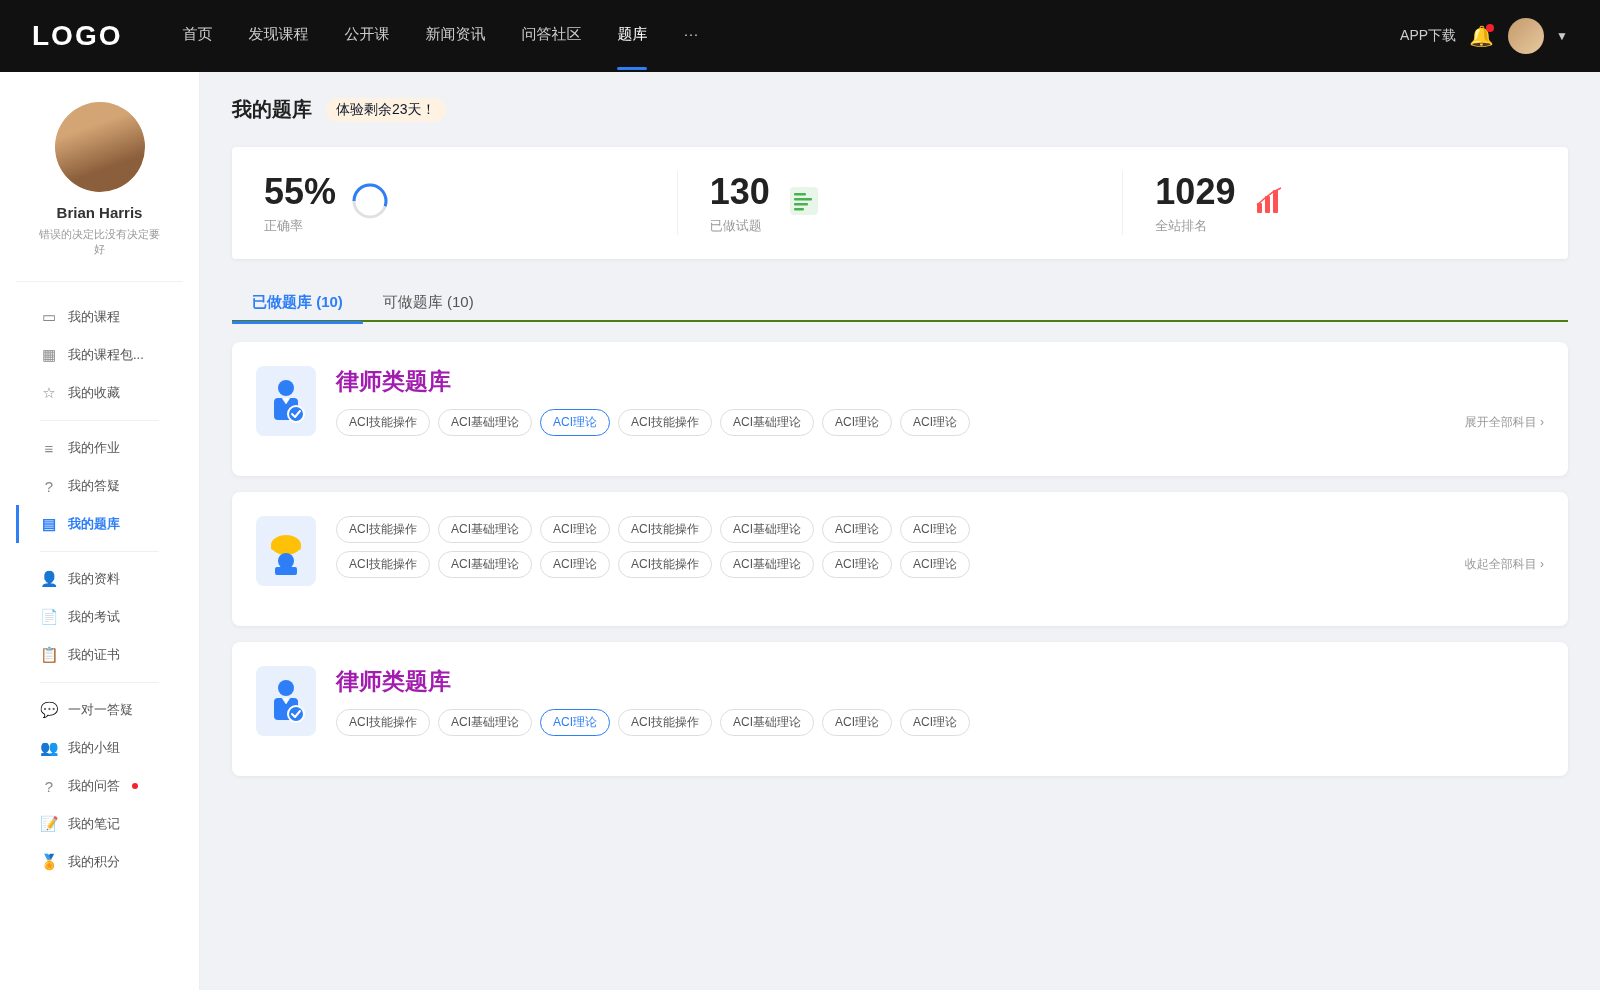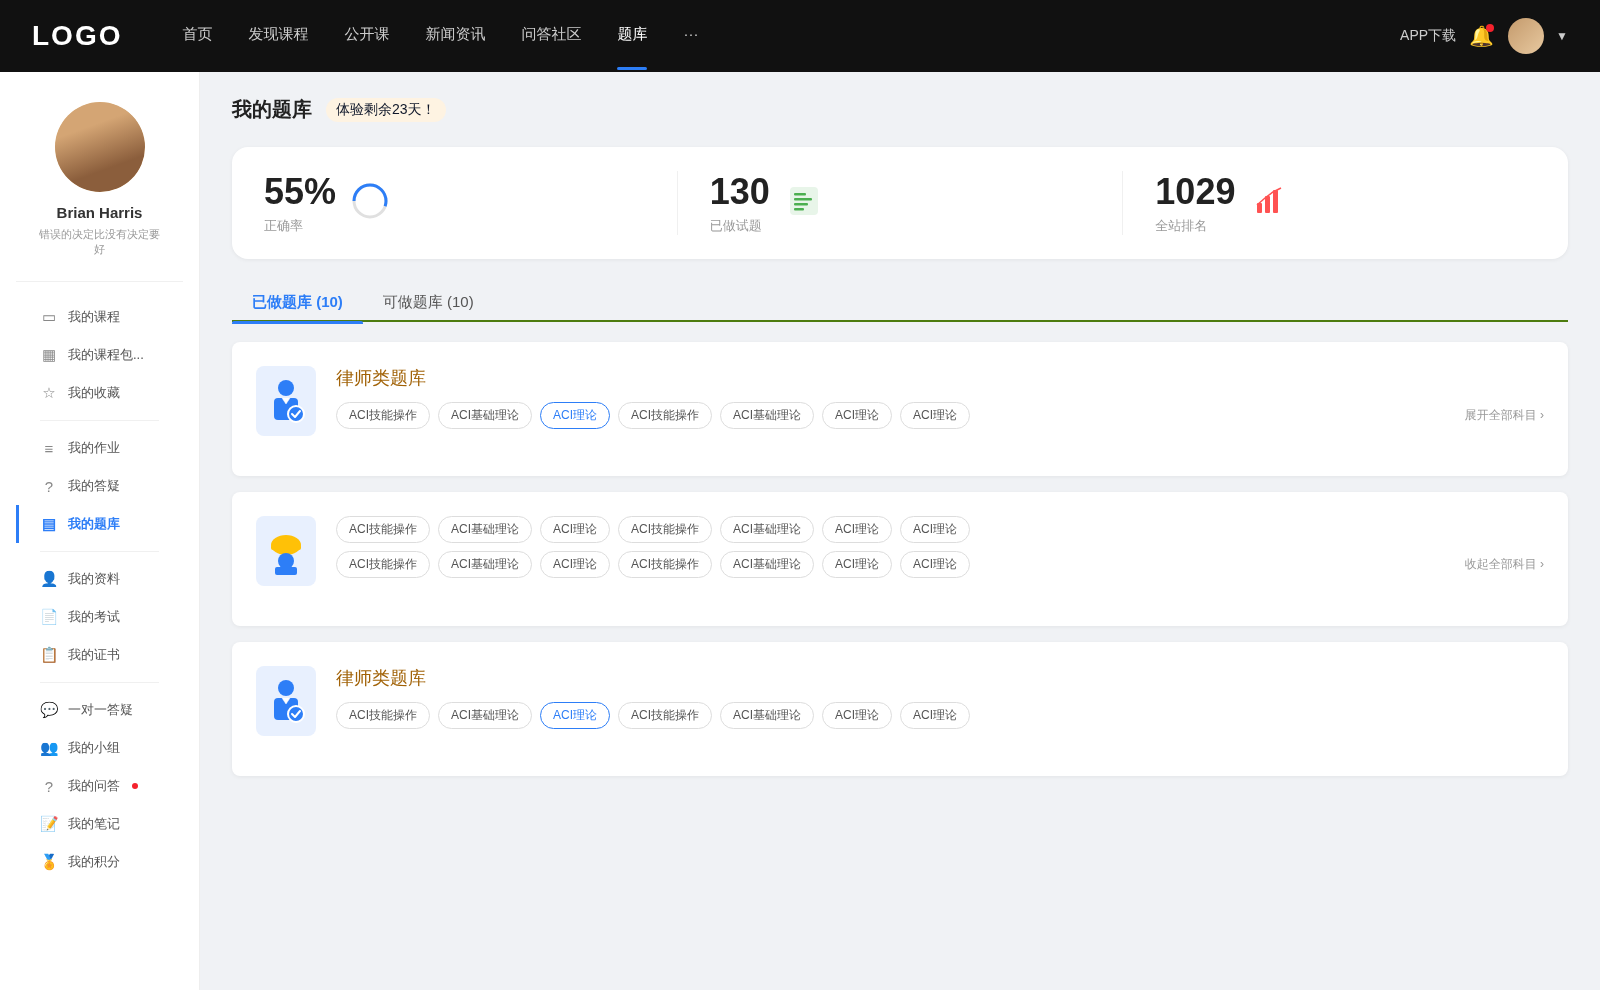--- a/index.html
+++ b/index.html
@@ -215,21 +215,21 @@
       color: #0f172a;
       font-size: 14px;
       padding: 3px 10px;
       border-radius: 20px;
     }
 
     
     .stats-row {
       display: flex;
       background: white;
-      border-radius: 16px;
+      border-radius: 4px;
       padding: 24px 0;
       margin-bottom: 24px;
       box-shadow: 0 1px 4px rgba(0,0,0,0.06);
     }
     .stat-item {
       flex: 1;
       display: flex;
       align-items: center;
       padding: 0 32px;
       border-right: 1px solid #f0f0f0;
@@ -295,23 +295,23 @@
       width: 60px;
       height: 70px;
       background: #e8f0fe;
       border-radius: 8px;
       display: flex;
       align-items: center;
       justify-content: center;
       flex-shrink: 0;
     }
     .qbank-title {
-      font-size: 18px;
-      font-weight: 400;
-      color: #a16207;
+      font-size: 23px;
+      font-weight: 700;
+      color: #a21caf;
       margin-bottom: 12px;
     }
     .tags-row {
       display: flex;
       flex-wrap: wrap;
       gap: 8px;
       align-items: center;
     }
     .tag {
       padding: 4px 12px;

